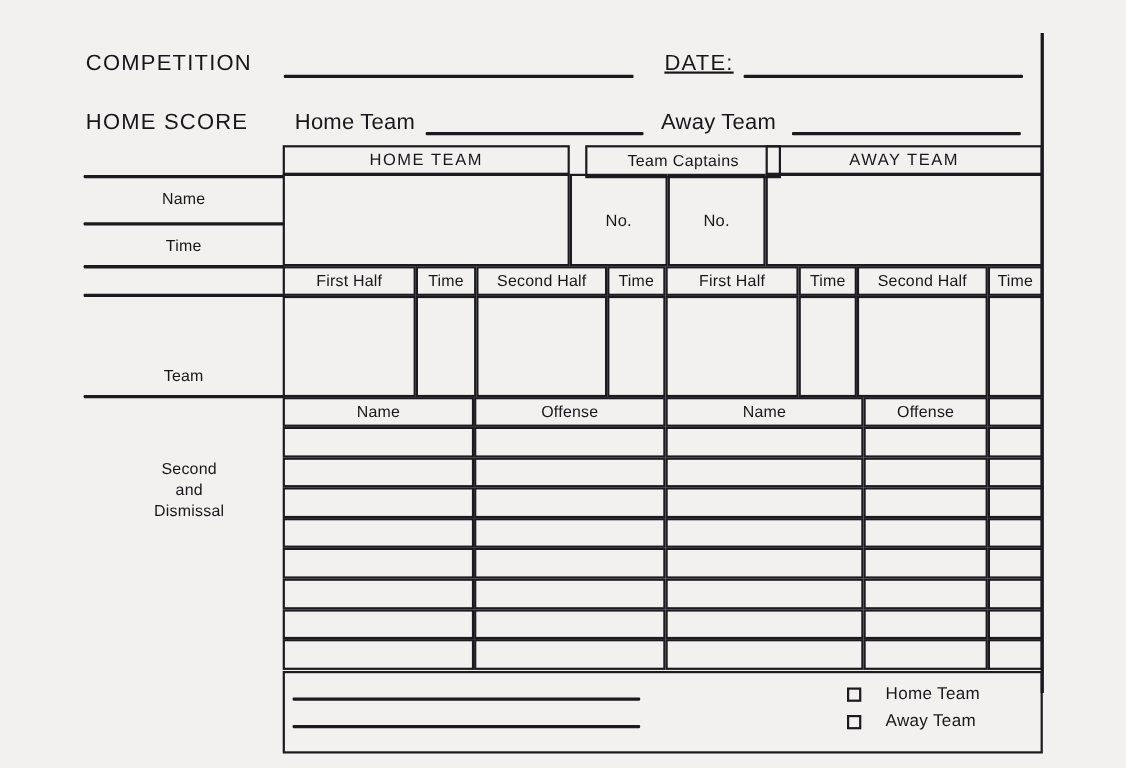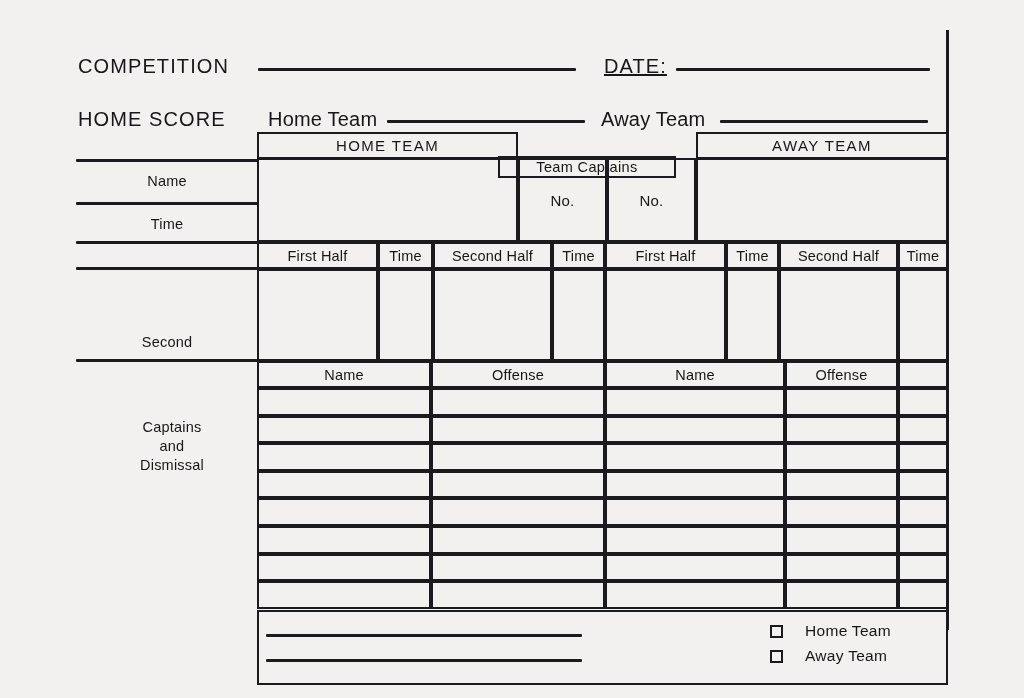--- a/index.html
+++ b/index.html
@@ -37,21 +37,20 @@
     width: 3px;
   }
 
   
   .hdr-label {
     position: absolute;
     font-size: 19.5px;
     letter-spacing: 0.6px;
     white-space: nowrap;
     color: #17161a;
-    margin-top: 8px;
   }
   .hdr-label.caps {
     font-size: 20px;
     letter-spacing: 1.1px;
   }
   .hdr-label.mixed {
     font-size: 20px;
     letter-spacing: 0.2px;
   }
 
@@ -148,31 +147,31 @@
   <div class="rule" style="left:76px; top:159px; width:182px;"></div>
   <div class="rule" style="left:76px; top:202px; width:182px;"></div>
   <div class="rule" style="left:76px; top:241px; width:182px;"></div>
   <div class="rule" style="left:76px; top:267px; width:182px;"></div>
   <div class="rule" style="left:76px; top:359px; width:182px;"></div>
 
   <div class="stub" style="left:76px; top:172px; width:182px;">Name</div>
 
   <div class="stub" style="left:76px; top:215px; width:182px;">Time</div>
 
-  <div class="stub" style="left:76px; top:333px; width:182px;">Second</div>
+  <div class="stub" style="left:76px; top:333px; width:182px;">Team</div>
 
   <div class="stub" style="left:76px; top:418px; width:192px;">
-    <span>Captains</span><br>
+    <span>Second</span><br>
     <span>and</span><br>
     <span>Dismissal</span>
   </div>
 
   <div class="cell-label band" style="left:257px; top:132px; width:261px; height:27px;">HOME TEAM</div>
 
-  <div class="cell-label capsmall" style="left:498px; top:132px; width:178px; height:22px;margin-top:24px;">Team Captains</div>
+  <div class="cell-label capsmall" style="left:532px; top:132px; width:178px; height:30px;">Team Captains</div>
 
   <div class="cell-label band" style="left:696px; top:132px; width:252px; height:27px;">AWAY TEAM</div>
 
   <div class="cell" style="left:257px; top:158px; width:261px; height:84px;"></div>
 
   <div class="cell-label numlab" style="left:518px; top:158px; width:89px; height:84px;">No.</div>
 
   <div class="cell-label numlab" style="left:607px; top:158px; width:89px; height:84px;">No.</div>
 
   <div class="cell" style="left:696px; top:158px; width:252px; height:84px;"></div>

